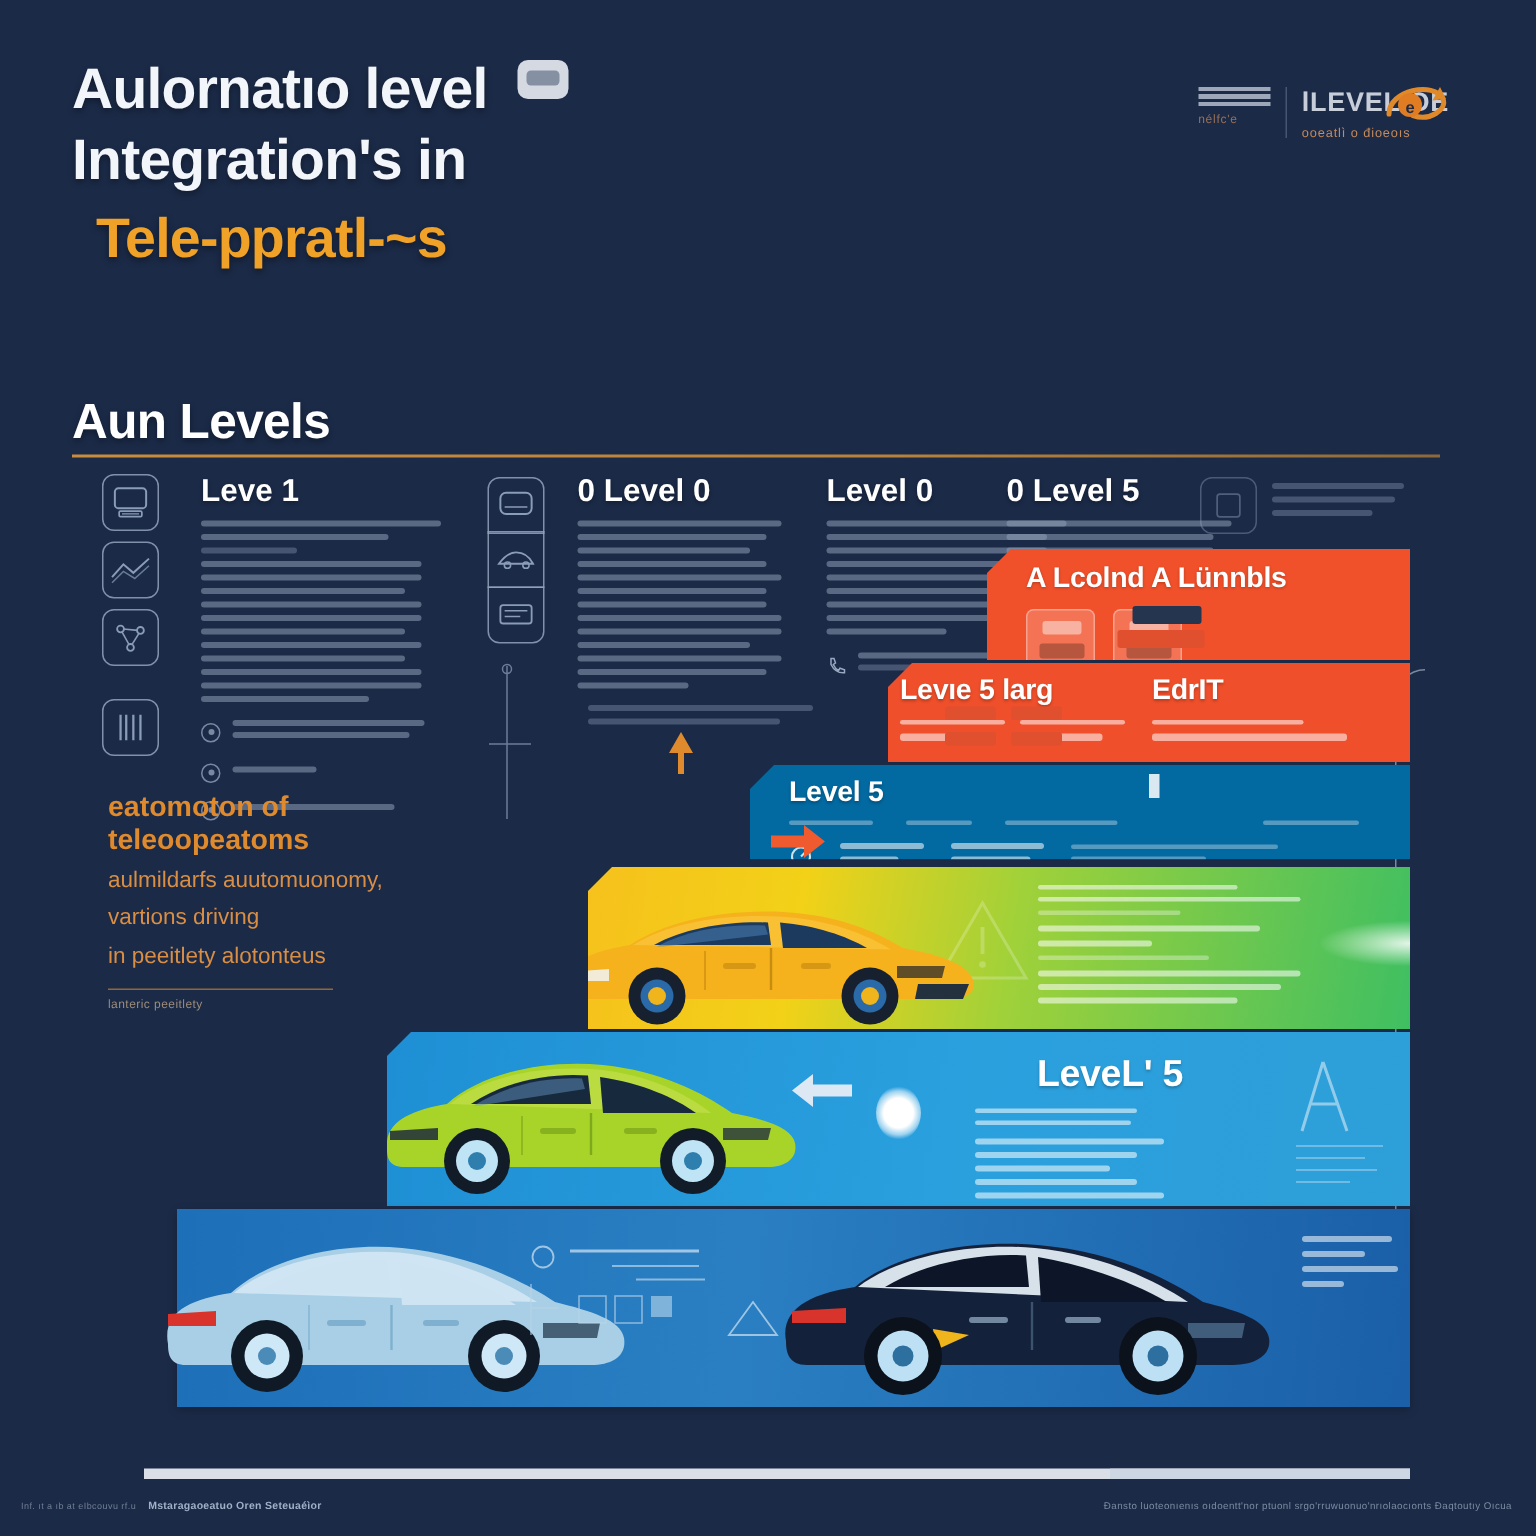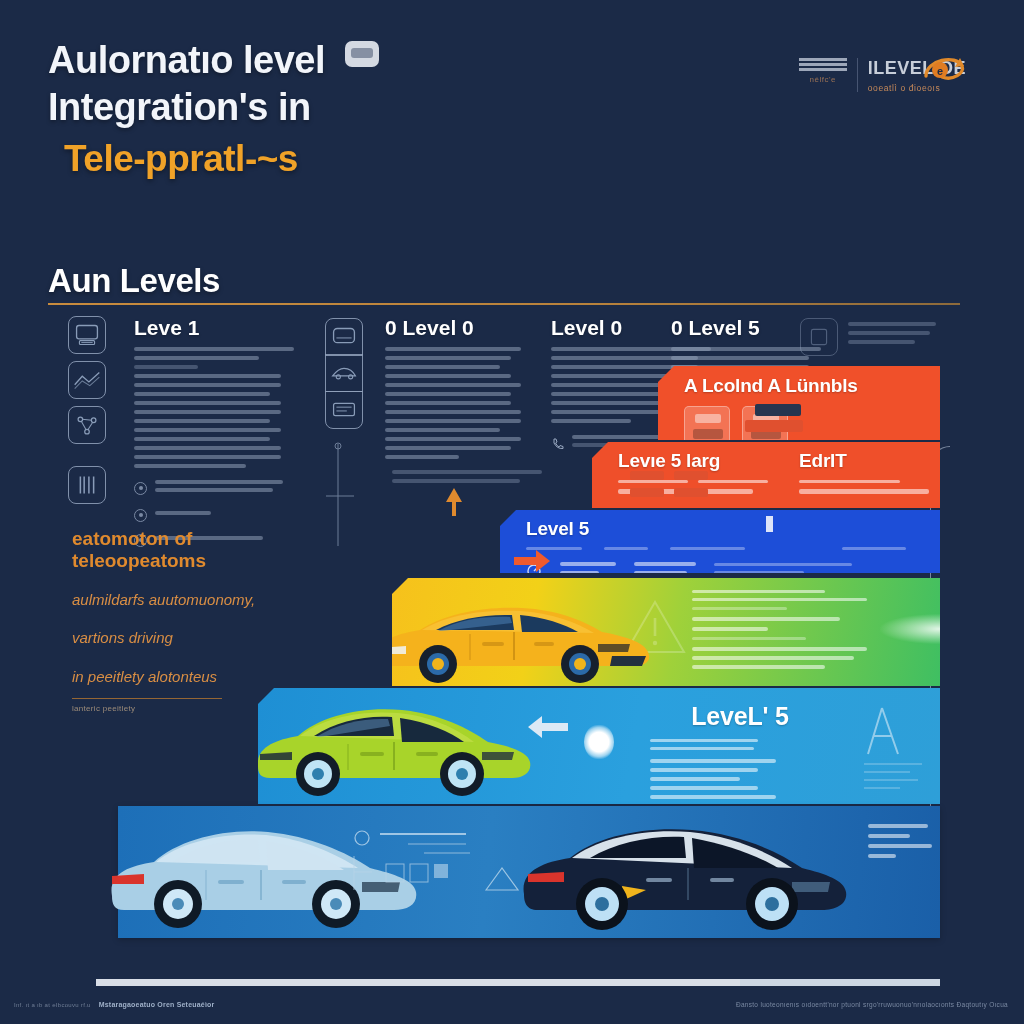--- a/index.html
+++ b/index.html
@@ -38,21 +38,21 @@
     background: #e9edf3; opacity: .9;
   }
   .title-badge::after {
     content: ""; position: absolute; left: 6px; top: 7px;
     width: 22px; height: 10px; border-radius: 3px;
     background: #4a5a74; opacity: .55;
   }
 
   
   .brand { position: absolute; right: 58px; top: 58px; display: flex; align-items: flex-start; gap: 10px; }
-  .brand-mark { text-align: center; opacity: .72; }
+  .brand-mark { text-align: left; opacity: .72; }
   .brand-mark .bars { width: 48px; height: 13px; background:
       repeating-linear-gradient(to bottom, #cfd8e6 0 3px, transparent 3px 5px); }
   .brand-mark .sub { font-size: 8px; color: #c78a5a; margin-top: 4px; letter-spacing: .5px; }
   .brand-div { width: 1px; height: 34px; background: #5a6884; opacity: .7; }
   .brand-txt .big { font-size: 18px; font-weight: 700; color: #e6ebf3; letter-spacing: .5px; opacity: .85; }
   .brand-txt .small { font-size: 8.5px; color: #c78a5a; margin-top: 4px; letter-spacing: .6px; }
   .brand-swoosh {
     position: absolute; right: 0px; top: -8px; width: 46px; height: 42px;
   }
 
@@ -90,37 +90,37 @@
   .ic + .ic { margin-top: 7px; }
   .ic.gap { margin-top: 22px; }
   .ic svg { position: absolute; inset: 0; width: 100%; height: 100%; }
   .icon-stack.joined .ic { border-radius: 0; margin-top: -1.6px; }
   .icon-stack.joined .ic:first-child { border-radius: 8px 8px 0 0; margin-top: 0; }
   .icon-stack.joined .ic:last-child { border-radius: 0 0 8px 8px; }
 
   
   .callout { position: absolute; left: 72px; top: 528px; width: 250px; }
   .callout .c1 { font-size: 19px; font-weight: 700; color: #e08a2e; line-height: 1.15; }
-  .callout .c2 { font-size: 15px; color: #d98e44; line-height: 1.45; margin-top: 17px; font-style: italic; }
+  .callout .c2 { font-size: 15px; color: #d98e44; line-height: 1.45; margin-top: 4px; }
   .callout .crule { height: 1.5px; background: #b4762f; margin-top: 10px; width: 150px; opacity:.8; }
   .callout .cfoot { font-size: 8px; color: #9d8c7a; margin-top: 5px; letter-spacing: .3px; }
   .step {
     position: absolute; color: #fff;
     box-shadow: 0 2px 6px rgba(0,0,0,.22);
   }
   .step .st-title { font-size: 19px; font-weight: 800; letter-spacing: -.2px;
                     text-shadow: 0 1px 2px rgba(0,0,0,.25); }
   .step .ln { background: #ffffff; opacity: .55; }
   .step .ln.dim { opacity: .33; }
 
   #step-top   { left: 658px; top: 366px; width: 282px; height: 74px; background: #f0502a;
                 clip-path: polygon(16px 0, 100% 0, 100% 100%, 0 100%, 0 16px); }
   #step-2     { left: 592px; top: 442px; width: 348px; height: 66px; background: #ef4f2a;
                 clip-path: polygon(16px 0, 100% 0, 100% 100%, 0 100%, 0 16px); }
-  #step-3     { left: 500px; top: 510px; width: 440px; height: 63px; background: #1d4ed8;
+  #step-3     { left: 500px; top: 510px; width: 440px; height: 63px; background: #0369a1;
                 clip-path: polygon(16px 0, 100% 0, 100% 100%, 0 100%, 0 16px); }
   #step-4     { left: 392px; top: 578px; width: 548px; height: 108px;
                 background: linear-gradient(100deg,#f6c11c 0%,#f2d118 26%,#9fd13a 52%,#3fbf62 100%);
                 clip-path: polygon(16px 0, 100% 0, 100% 100%, 0 100%, 0 16px); }
   #step-5     { left: 258px; top: 688px; width: 682px; height: 116px; background: linear-gradient(100deg,#1e8fd4 0%,#2aa0de 55%,#2e9fd8 100%);
                 clip-path: polygon(16px 0, 100% 0, 100% 100%, 0 100%, 0 16px); text-align: center; }
   #step-base  { left: 118px; top: 806px; width: 822px; height: 132px;
                 background: linear-gradient(95deg,#1d6fb8 0%,#2a7fc2 45%,#1a5fa8 100%); }
 
   .step-inner { position: absolute; }
@@ -402,21 +402,21 @@
     <div class="step-inner" style="left:26px; top:9px; width:240px;">
       <div class="st-title">A Lcolnd  A Lünnbls</div>
       <div style="display:flex; gap:12px; margin-top:9px;">
         <div class="mini-card"></div>
         <div class="mini-card"></div>
       </div>
     </div>
   </div>
 
   <div class="step" id="step-2">
-    <div class="step-inner" style="left:26px; top:8px; width:312px; display:flex; gap:31px;">
+    <div class="step-inner" style="left:8px; top:8px; width:312px; display:flex; gap:18px;">
       <div style="width:150px;">
         <div class="st-title">Levıe 5 larg</div>
         <div style="display:flex; gap:10px; margin-top:8px;">
           <div style="flex:1">
               <div class="ln w100" style="height:3px"></div>
               <div class="ln w85" style="height:5px;margin-top:6px"></div>
             </div>
           <div style="flex:1">
               <div class="ln w100" style="height:3px"></div>
               <div class="ln w78" style="height:5px;margin-top:6px"></div>

